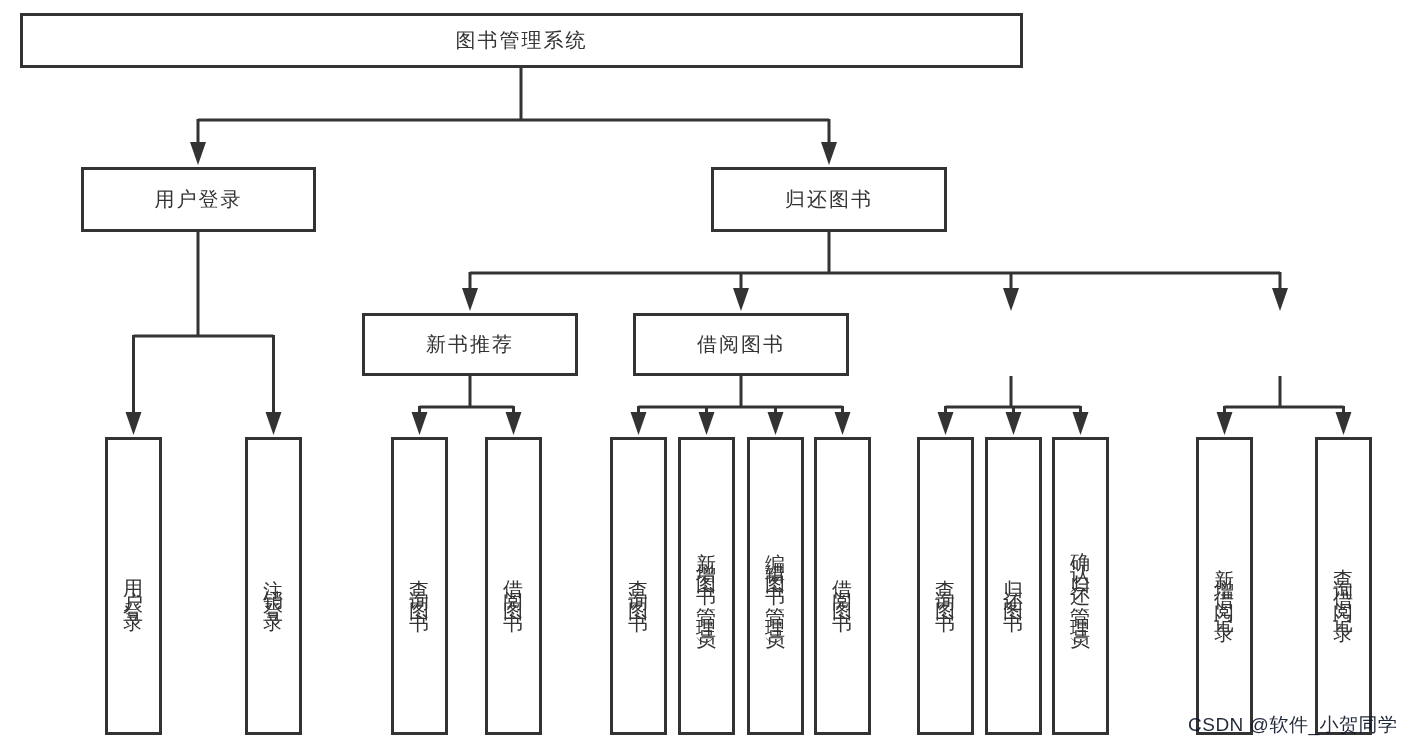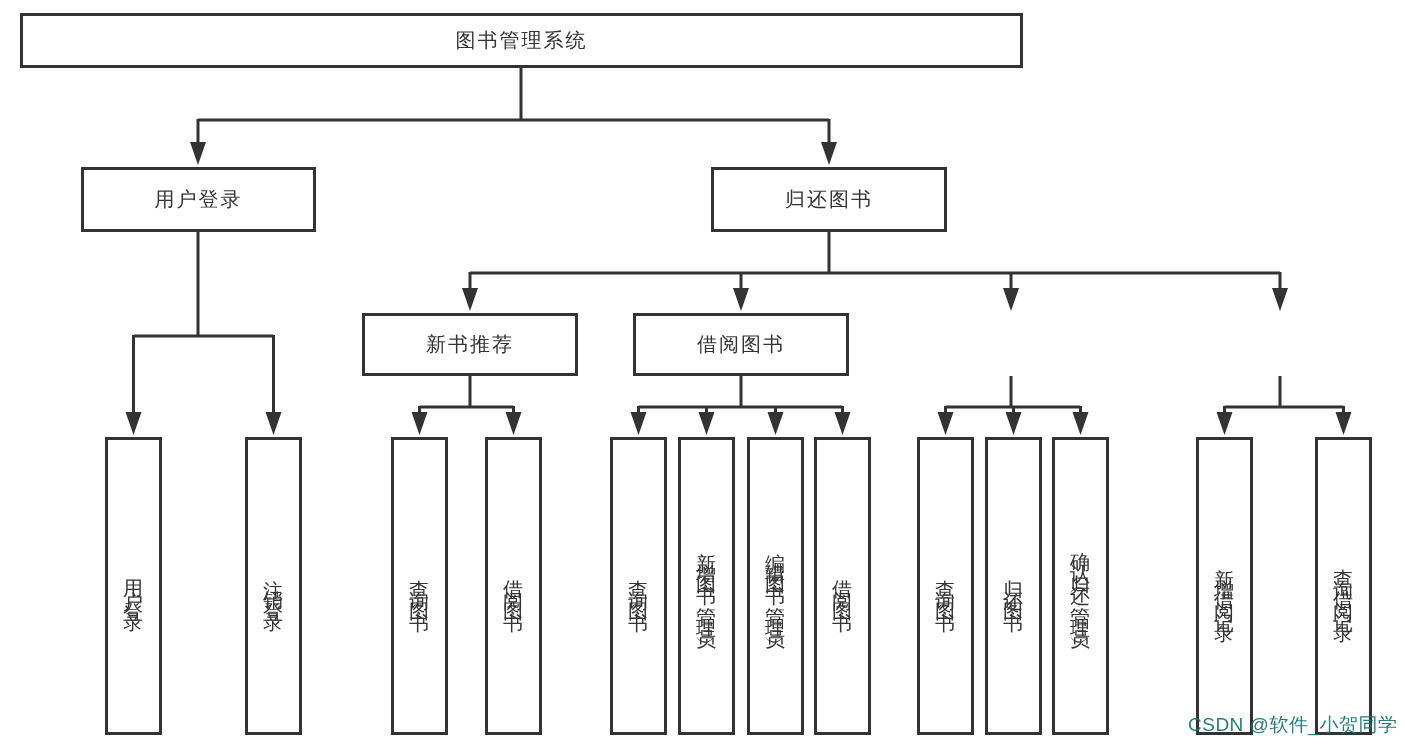--- a/index.html
+++ b/index.html
@@ -11,21 +11,21 @@
   .box{
     position:absolute;background:#ffffff;border:3px solid #333333;box-sizing:border-box;
     display:flex;align-items:center;justify-content:center;color:#333333;
   }
   .box.h .lbl{font-size:20px;letter-spacing:2px;white-space:nowrap;}
   .box.v .lbl{
     writing-mode:vertical-rl;text-orientation:mixed;
     font-size:20px;line-height:1;letter-spacing:11px;white-space:nowrap;
   }
   .watermark{
-    position:absolute;left:1188px;top:712px;font-size:19px;color:#0f766e;
+    position:absolute;left:1188px;top:712px;font-size:19px;color:#0f172a;
     opacity:.92;white-space:nowrap;z-index:5;letter-spacing:.5px;
   }
 </style>
 </head>
 <body>
 
 <div class="canvas">
 
   <svg class="lines" viewBox="0 0 1405 747" xmlns="http://www.w3.org/2000/svg" aria-hidden="true">
     <g stroke="#333333" stroke-width="3" fill="none">

